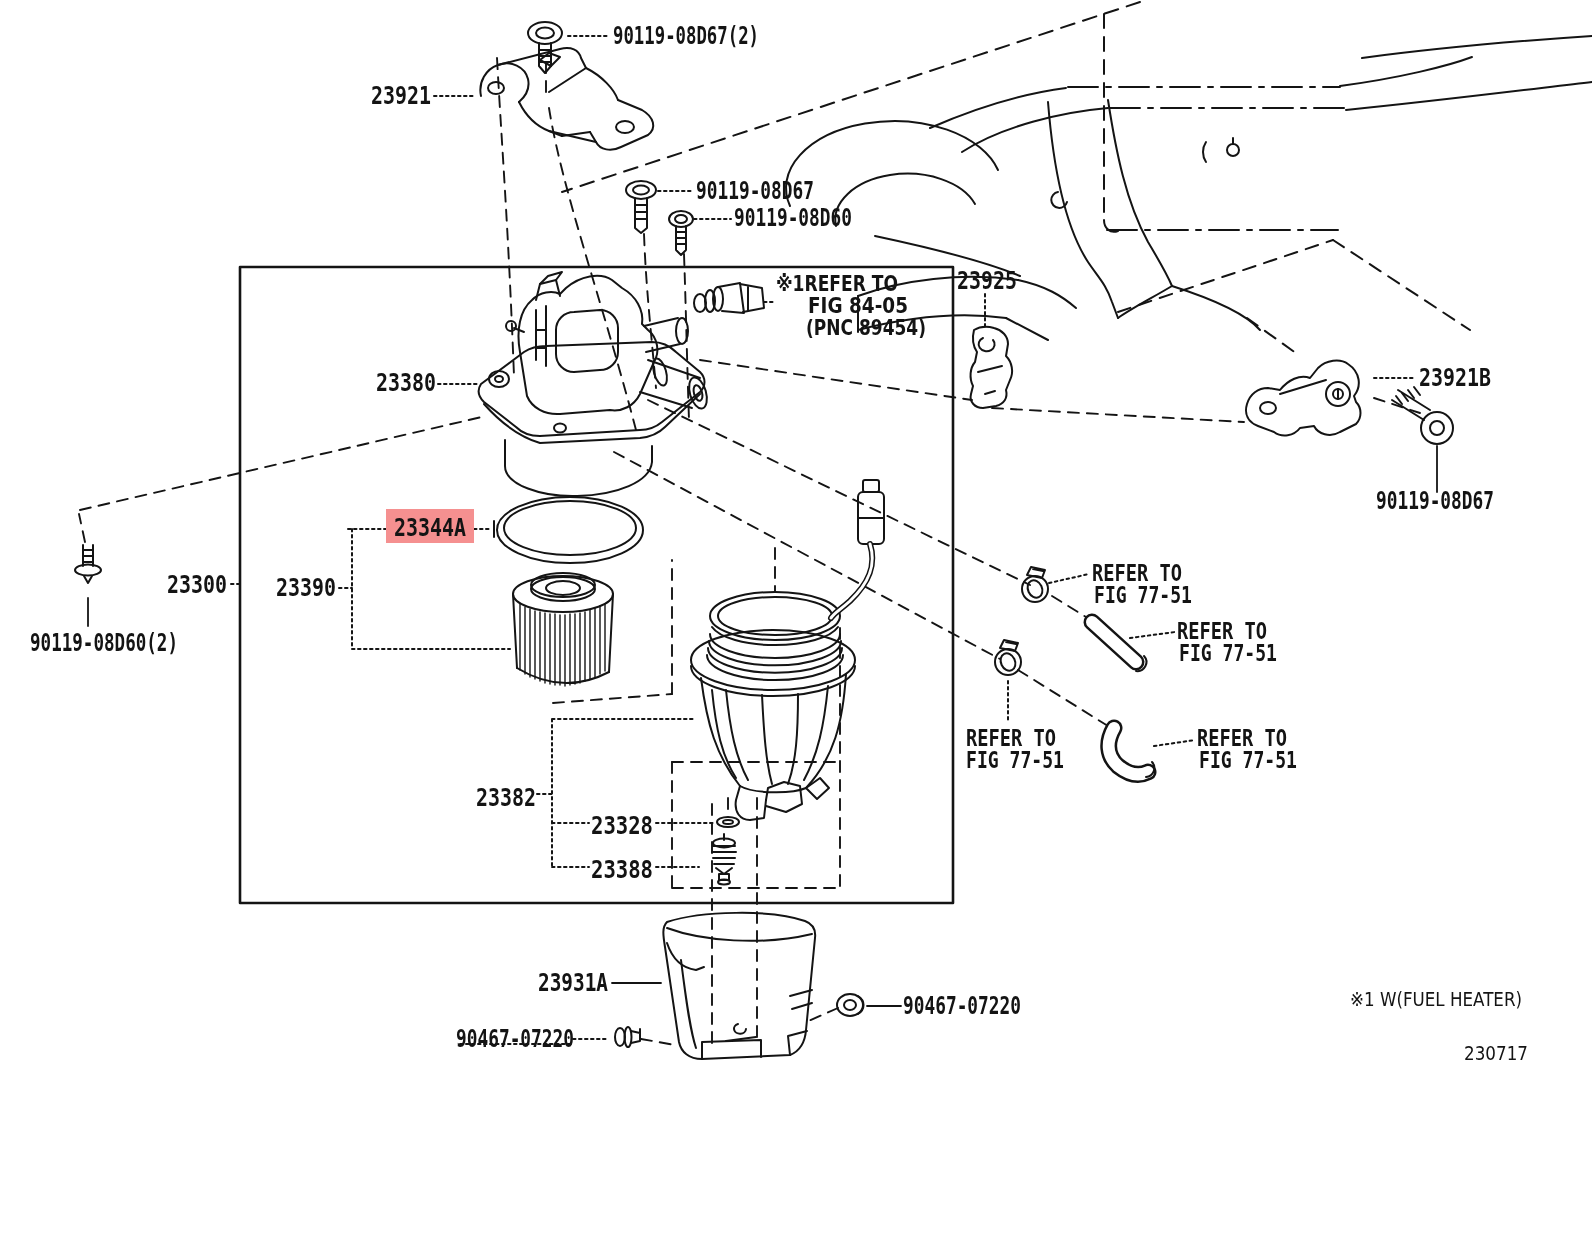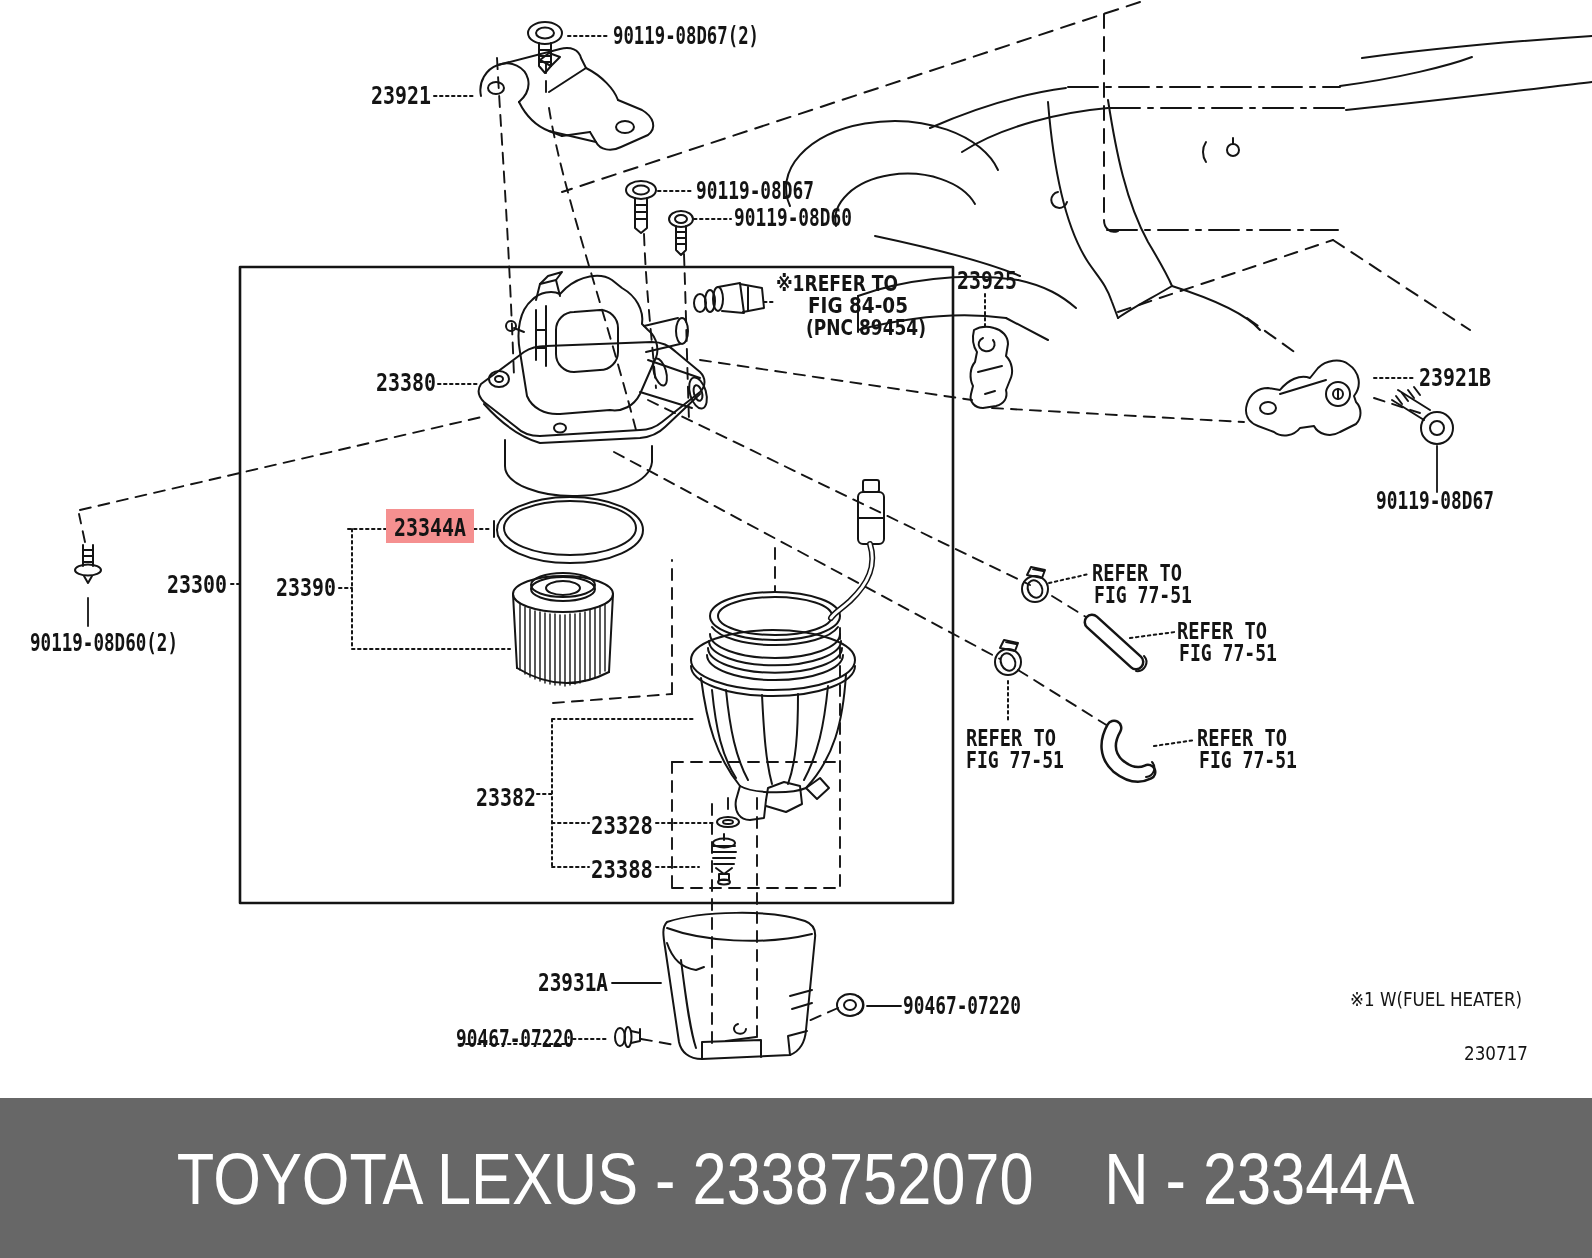--- a/index.html
+++ b/index.html
@@ -337,19 +337,13 @@
     <text class="pn-sm" x="966" y="746" textLength="90" lengthAdjust="spacingAndGlyphs">REFER TO</text>
     <text class="pn-sm" x="966" y="768" textLength="98" lengthAdjust="spacingAndGlyphs">FIG 77-51</text>
     <text class="pn-sm" x="1197" y="746" textLength="90" lengthAdjust="spacingAndGlyphs">REFER TO</text>
     <text class="pn-sm" x="1199" y="768" textLength="98" lengthAdjust="spacingAndGlyphs">FIG 77-51</text>
 
     <text class="plain" x="1350" y="1006" textLength="172" lengthAdjust="spacingAndGlyphs">※1 W(FUEL HEATER)</text>
     <text class="plain" x="1464" y="1060" textLength="64" lengthAdjust="spacingAndGlyphs">230717</text>
   </g>
 </svg>
 
-  <div class="banner">
-    <div class="banner-inner">
-      <span>TOYOTA LEXUS - 2338752070</span>
-      <span>N - 23344A</span>
-    </div>
-  </div>
 </div>
 
 </body></html>

